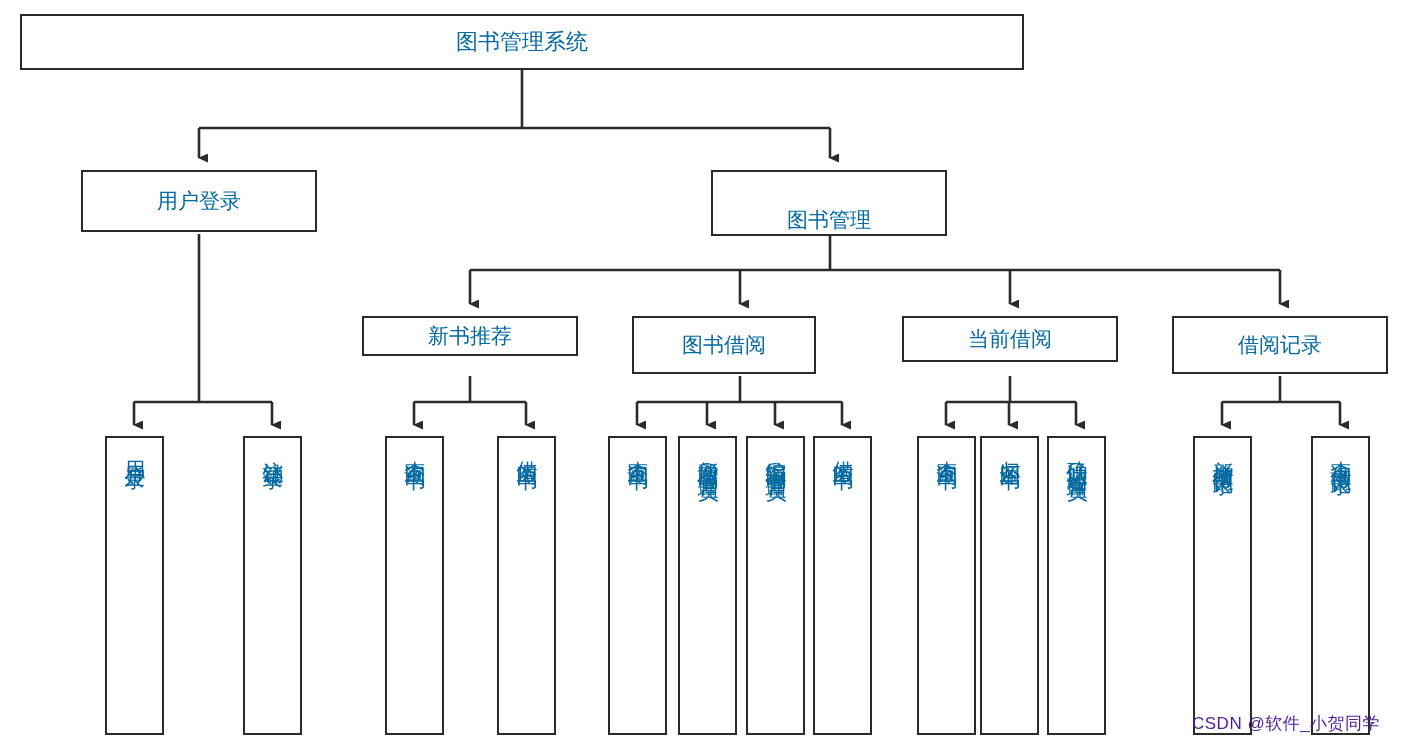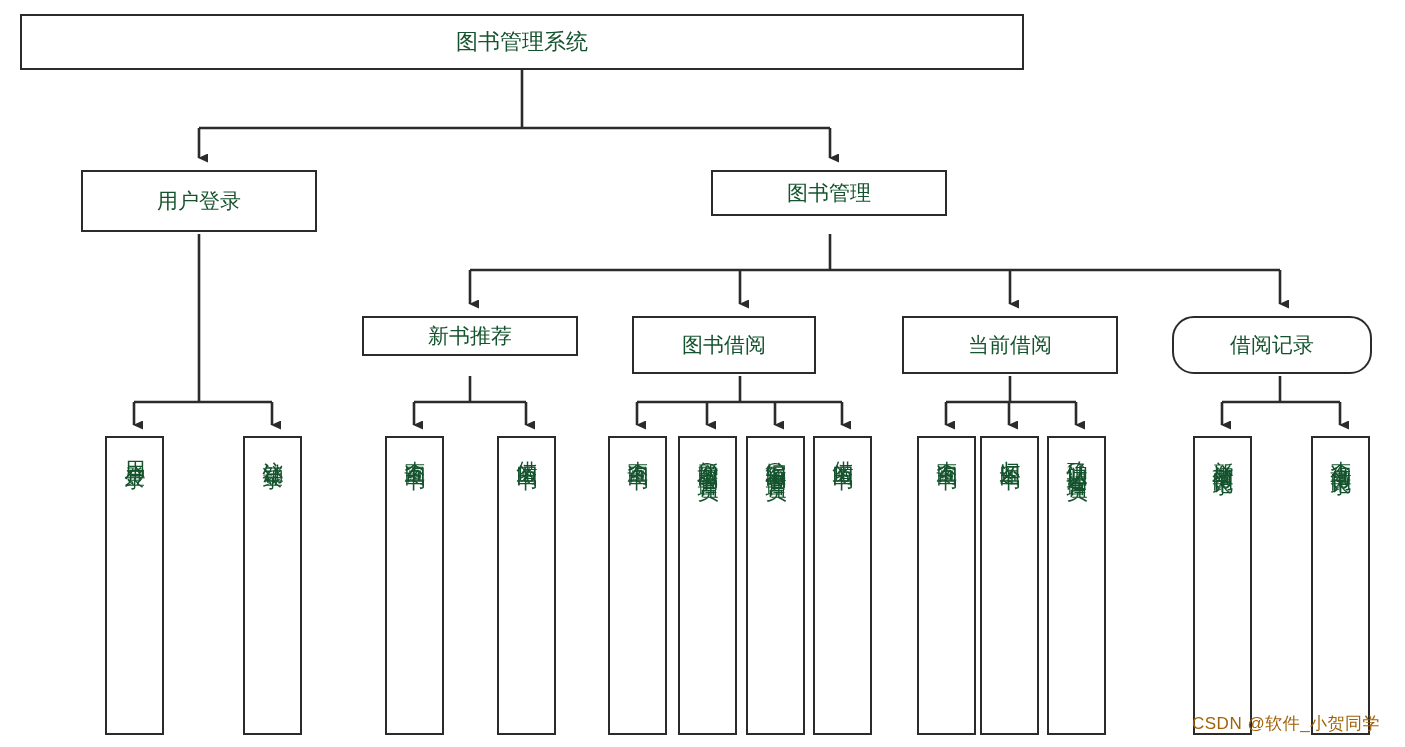--- a/index.html
+++ b/index.html
@@ -26,21 +26,21 @@
     pointer-events: none;
   }
   .node {
     position: absolute;
     box-sizing: border-box;
     background: #ffffff;
     border: 2px solid #2b2b2b;
     display: flex;
     align-items: center;
     justify-content: center;
-    color: #14532d;
+    color: #0369a1;
   }
   .node .lbl {
     display: block;
     text-align: center;
     line-height: 1.28;
     white-space: nowrap;
   }
   .node.horiz .lbl {
     writing-mode: horizontal-tb;
     font-size: 21px;
@@ -55,21 +55,21 @@
     text-orientation: upright;
     font-size: 21px;
     letter-spacing: 3px;
   }
   .node.root .lbl { font-size: 22px; }
   .watermark {
     position: absolute;
     left: 1192px;
     top: 712px;
     font-size: 17px;
-    color: #a16207;
+    color: #4c1d95;
     white-space: nowrap;
     letter-spacing: 0.5px;
   }
 </style>
 </head>
 <body>
 
 <div id="canvas">
 
   <svg id="edges" viewBox="0 0 1405 747" xmlns="http://www.w3.org/2000/svg">
@@ -122,34 +122,34 @@
     </g>
   </svg>
 
   <div class="node horiz root" style="left:20px; top:14px; width:1004px; height:56px;">
     <span class="lbl">图书管理系统</span>
   </div>
 
   <div class="node horiz" style="left:81px; top:170px; width:236px; height:62px;">
     <span class="lbl">用户登录</span>
   </div>
-  <div class="node horiz" style="left:711px; top:170px; width:236px; height:46px;">
+  <div class="node horiz" style="left:711px; top:170px; width:236px; height:66px;align-items:flex-end;">
     <span class="lbl">图书管理</span>
   </div>
 
   <div class="node horiz" style="left:362px; top:316px; width:216px; height:40px;">
     <span class="lbl">新书推荐</span>
   </div>
   <div class="node horiz" style="left:632px; top:316px; width:184px; height:58px;">
     <span class="lbl">图书借阅</span>
   </div>
-  <div class="node horiz" style="left:902px; top:316px; width:216px; height:58px;">
+  <div class="node horiz" style="left:902px; top:316px; width:216px; height:46px;">
     <span class="lbl">当前借阅</span>
   </div>
-  <div class="node horiz" style="left:1172px; top:316px; width:200px; height:58px;border-radius:22px;">
+  <div class="node horiz" style="left:1172px; top:316px; width:216px; height:58px;">
     <span class="lbl">借阅记录</span>
   </div>
 
   <div class="node vert" style="left:105px; top:436px; width:59px; height:299px;">
     <span class="lbl">用户登录</span>
   </div>
   <div class="node vert" style="left:243px; top:436px; width:59px; height:299px;">
     <span class="lbl">注销登录</span>
   </div>
 

